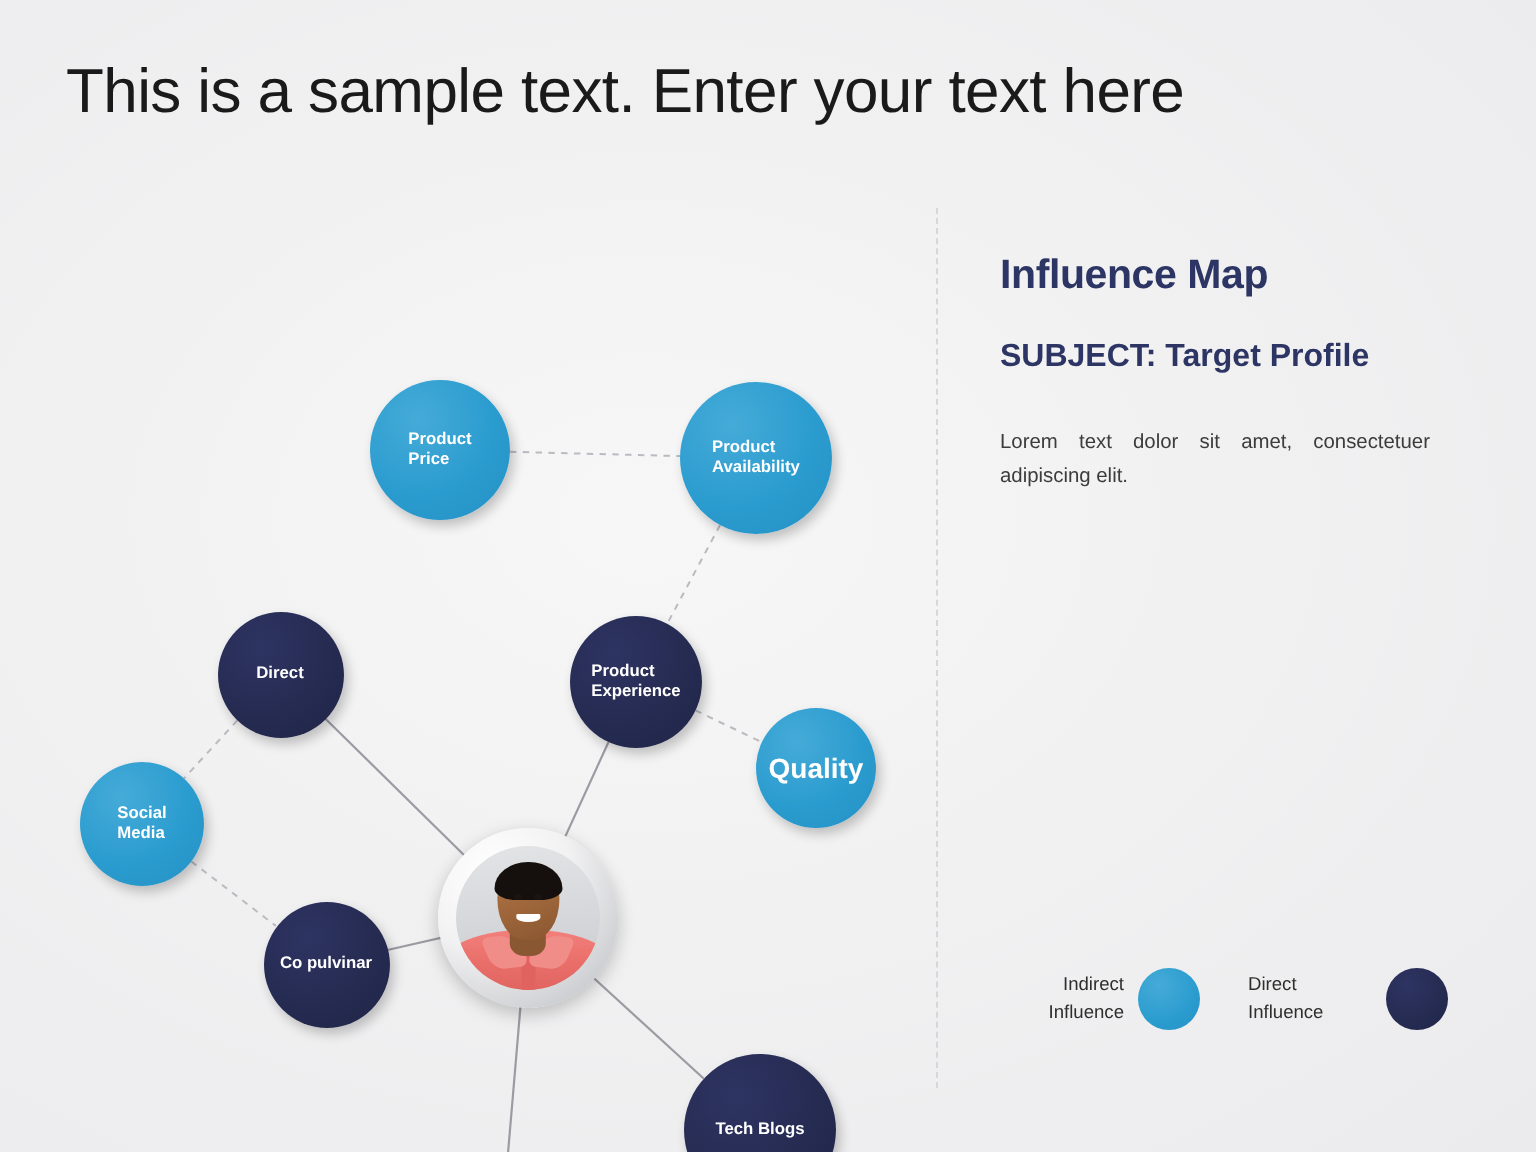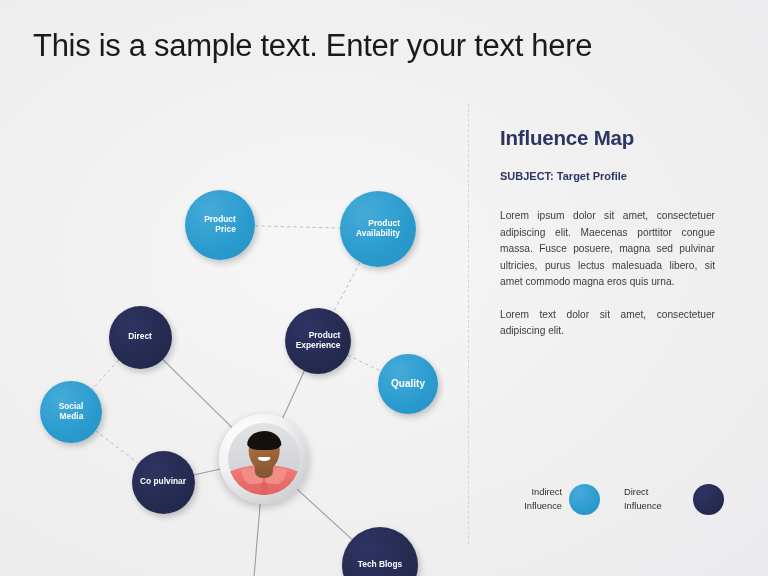--- a/index.html
+++ b/index.html
@@ -55,21 +55,21 @@
     height: 488px;
     z-index: 1;
   }
 
   .node {
     position: absolute;
     border-radius: 50%;
     display: flex;
     align-items: center;
     justify-content: center;
-    text-align: right;
+    text-align: left;
     color: #ffffff;
     font-weight: bold;
     line-height: 1.18;
     z-index: 2;
     box-shadow: 2px 3px 6px rgba(0,0,0,0.22);
     padding: 4px;
   }
 
   .node-light {
     background: radial-gradient(circle at 34% 28%, #45abd8 0%, #2b9ccf 55%, #2490c4 100%);
@@ -205,21 +205,21 @@
 
   .panel-heading {
     font-size: 20.5px;
     font-weight: bold;
     color: #2c3563;
     letter-spacing: -0.2px;
     margin-bottom: 20px;
   }
 
   .panel-subject {
-    font-size: 11px;
+    font-size: 16px;
     font-weight: bold;
     color: #2c3563;
     margin-bottom: 26px;
   }
 
   .panel-analysis {
     font-size: 10px;
     font-weight: bold;
     color: #3a3a3a;
     margin-bottom: 15px;
@@ -301,21 +301,21 @@
       </div>
       <div class="node node-light" style="left: 340px; top: 103px; width: 76px; height: 76px; font-size: 8.4px;">
         <span class="node-label">Product<br>Availability</span>
       </div>
       <div class="node node-dark" style="left: 108.5px; top: 217.5px; width: 63px; height: 63px; font-size: 8.4px;">
         <span class="node-label">Direct</span>
       </div>
       <div class="node node-dark" style="left: 285px; top: 220px; width: 66px; height: 66px; font-size: 8.4px;">
         <span class="node-label">Product<br>Experience</span>
       </div>
-      <div class="node node-light" style="left: 378px; top: 266px; width: 60px; height: 60px; font-size: 10px;">
+      <div class="node node-light" style="left: 378px; top: 266px; width: 60px; height: 60px; font-size: 14px;">
         <span class="node-label">Quality</span>
       </div>
       <div class="node node-light" style="left: 40px; top: 293px; width: 62px; height: 62px; font-size: 8.4px;">
         <span class="node-label">Social<br>Media</span>
       </div>
       <div class="node node-dark" style="left: 131.5px; top: 362.5px; width: 63px; height: 63px; font-size: 8.4px;">
         <span class="node-label">Co pulvinar</span>
       </div>
       <div class="node node-dark" style="left: 342px; top: 439px; width: 76px; height: 76px; font-size: 8.4px;">
         <span class="node-label">Tech Blogs</span>
@@ -336,21 +336,20 @@
       <div class="p-smile"></div>
     </div>
   </div>
 </div>
 
 <div class="divider"></div>
 
 <div class="panel">
   <div class="panel-heading">Influence Map</div>
   <div class="panel-subject">SUBJECT: Target Profile</div>
-  <p class="panel-para">Lorem ipsum dolor sit amet, consectetuer adipiscing elit. Maecenas porttitor congue massa. Fusce posuere, magna sed pulvinar ultricies, purus lectus malesuada libero, sit amet commodo magna eros quis urna.</p>
   <p class="panel-para">Lorem text dolor sit amet, consectetuer adipiscing elit.</p>
 </div>
 
 <div class="legend">
   <div class="legend-item first">
     <div class="legend-text">
       <span>Indirect</span><br>
       <span>Influence</span>
     </div>
     <div class="legend-dot light"></div>

